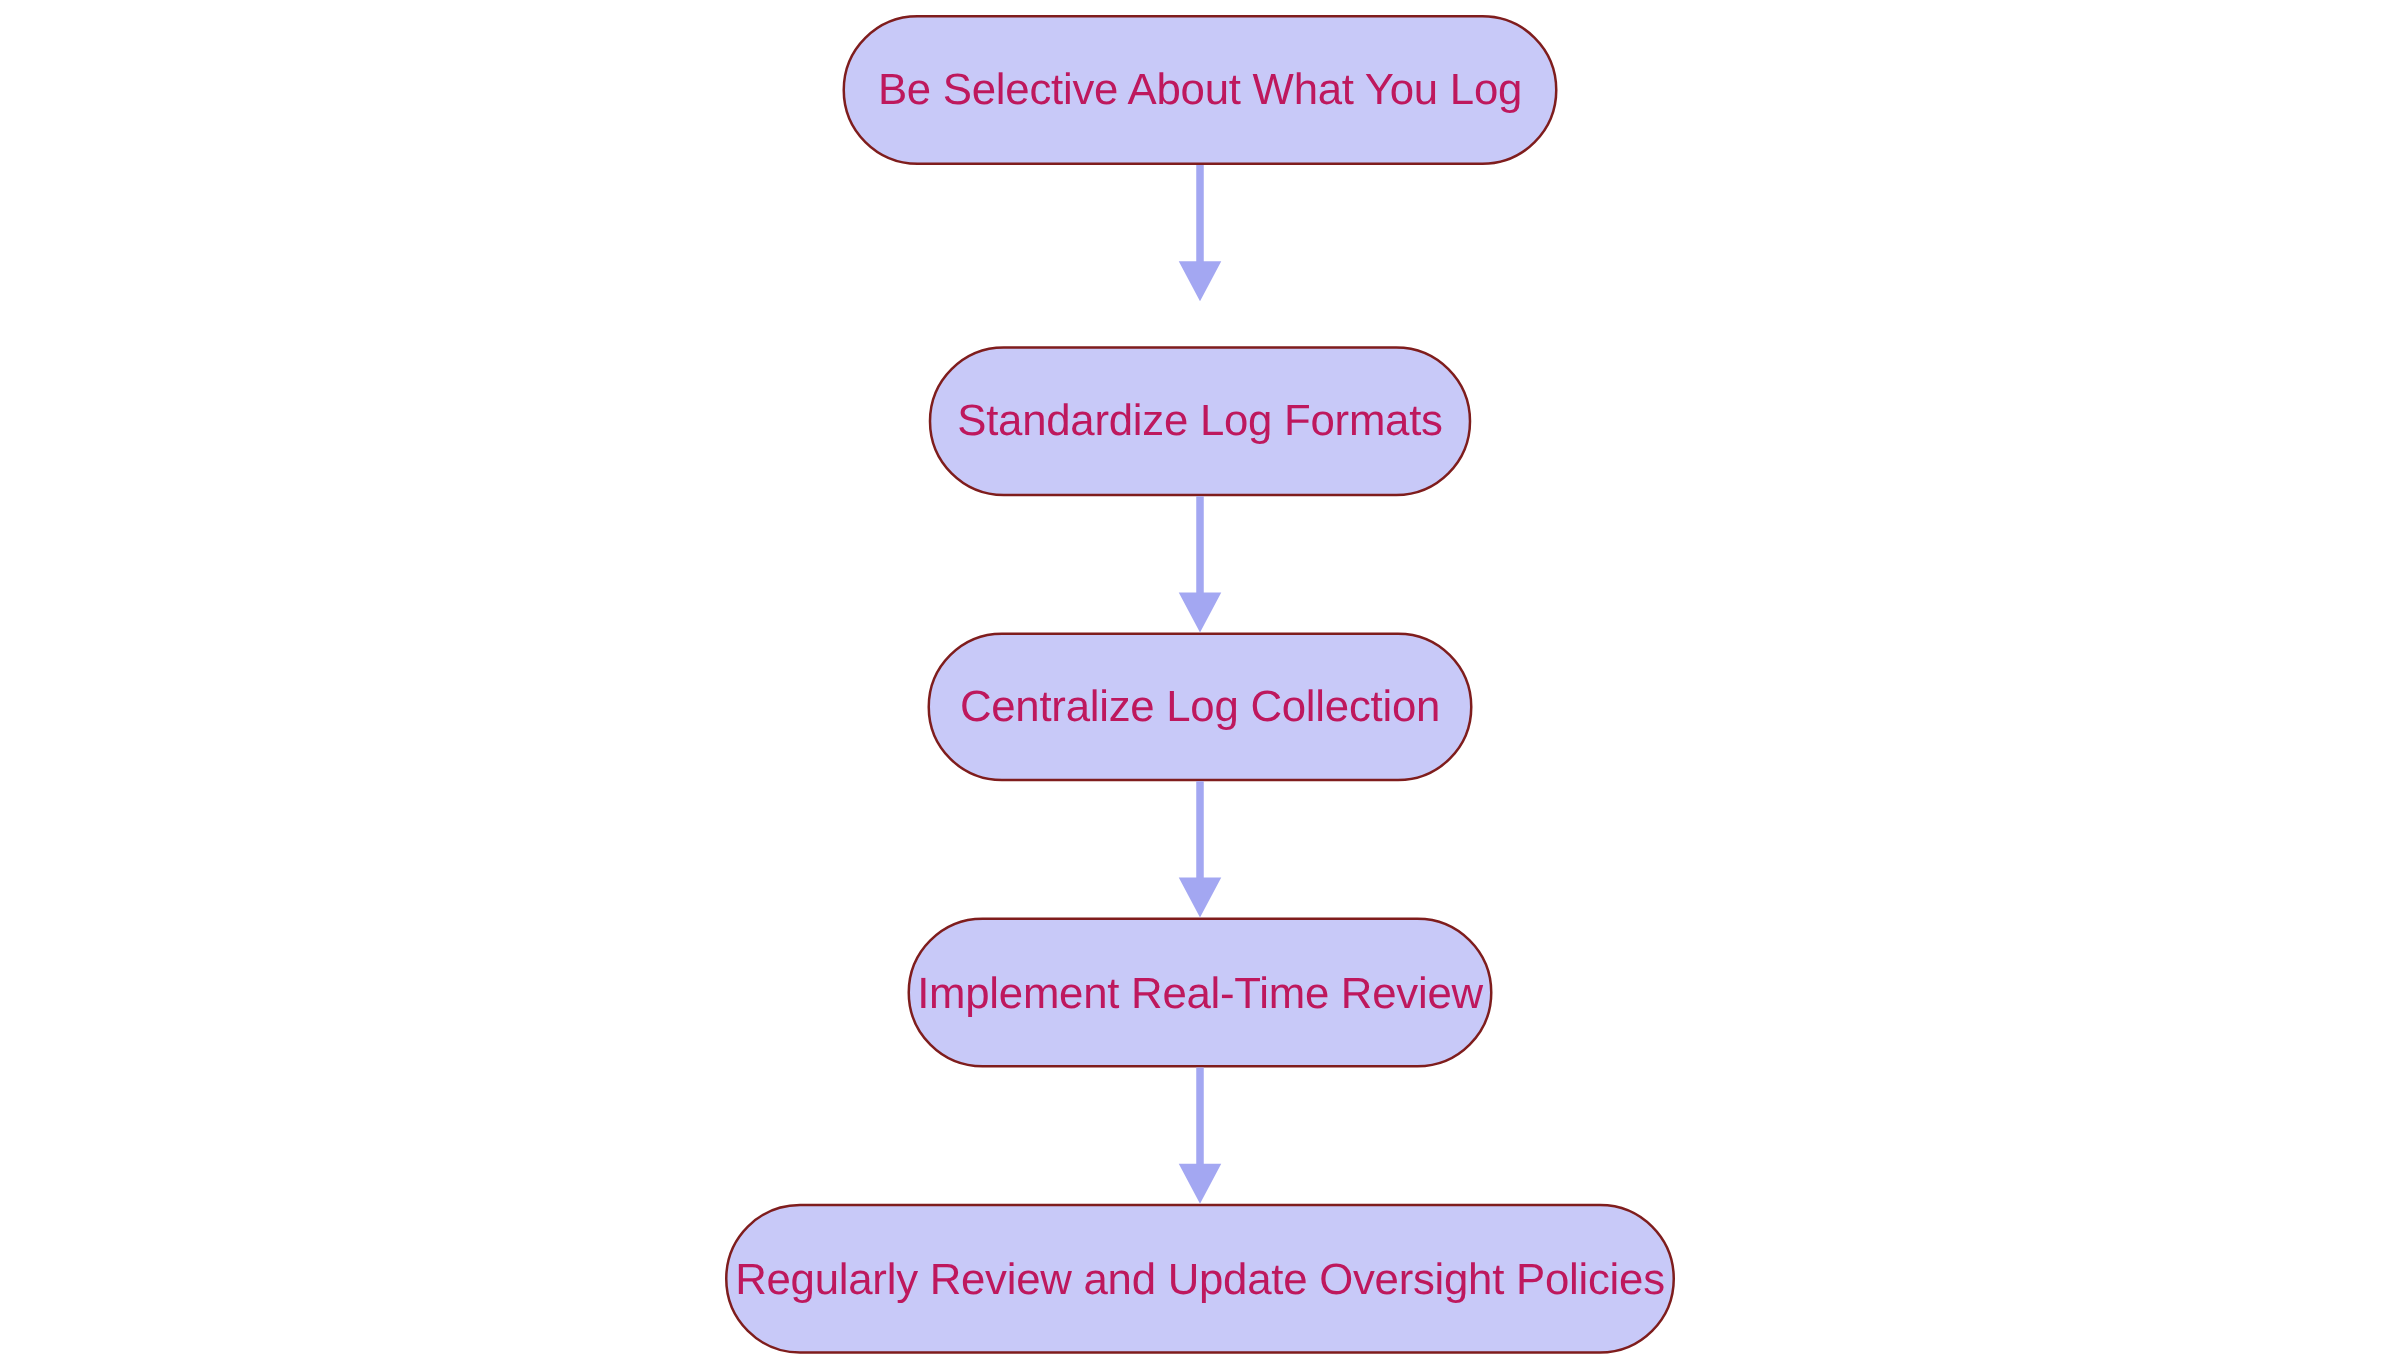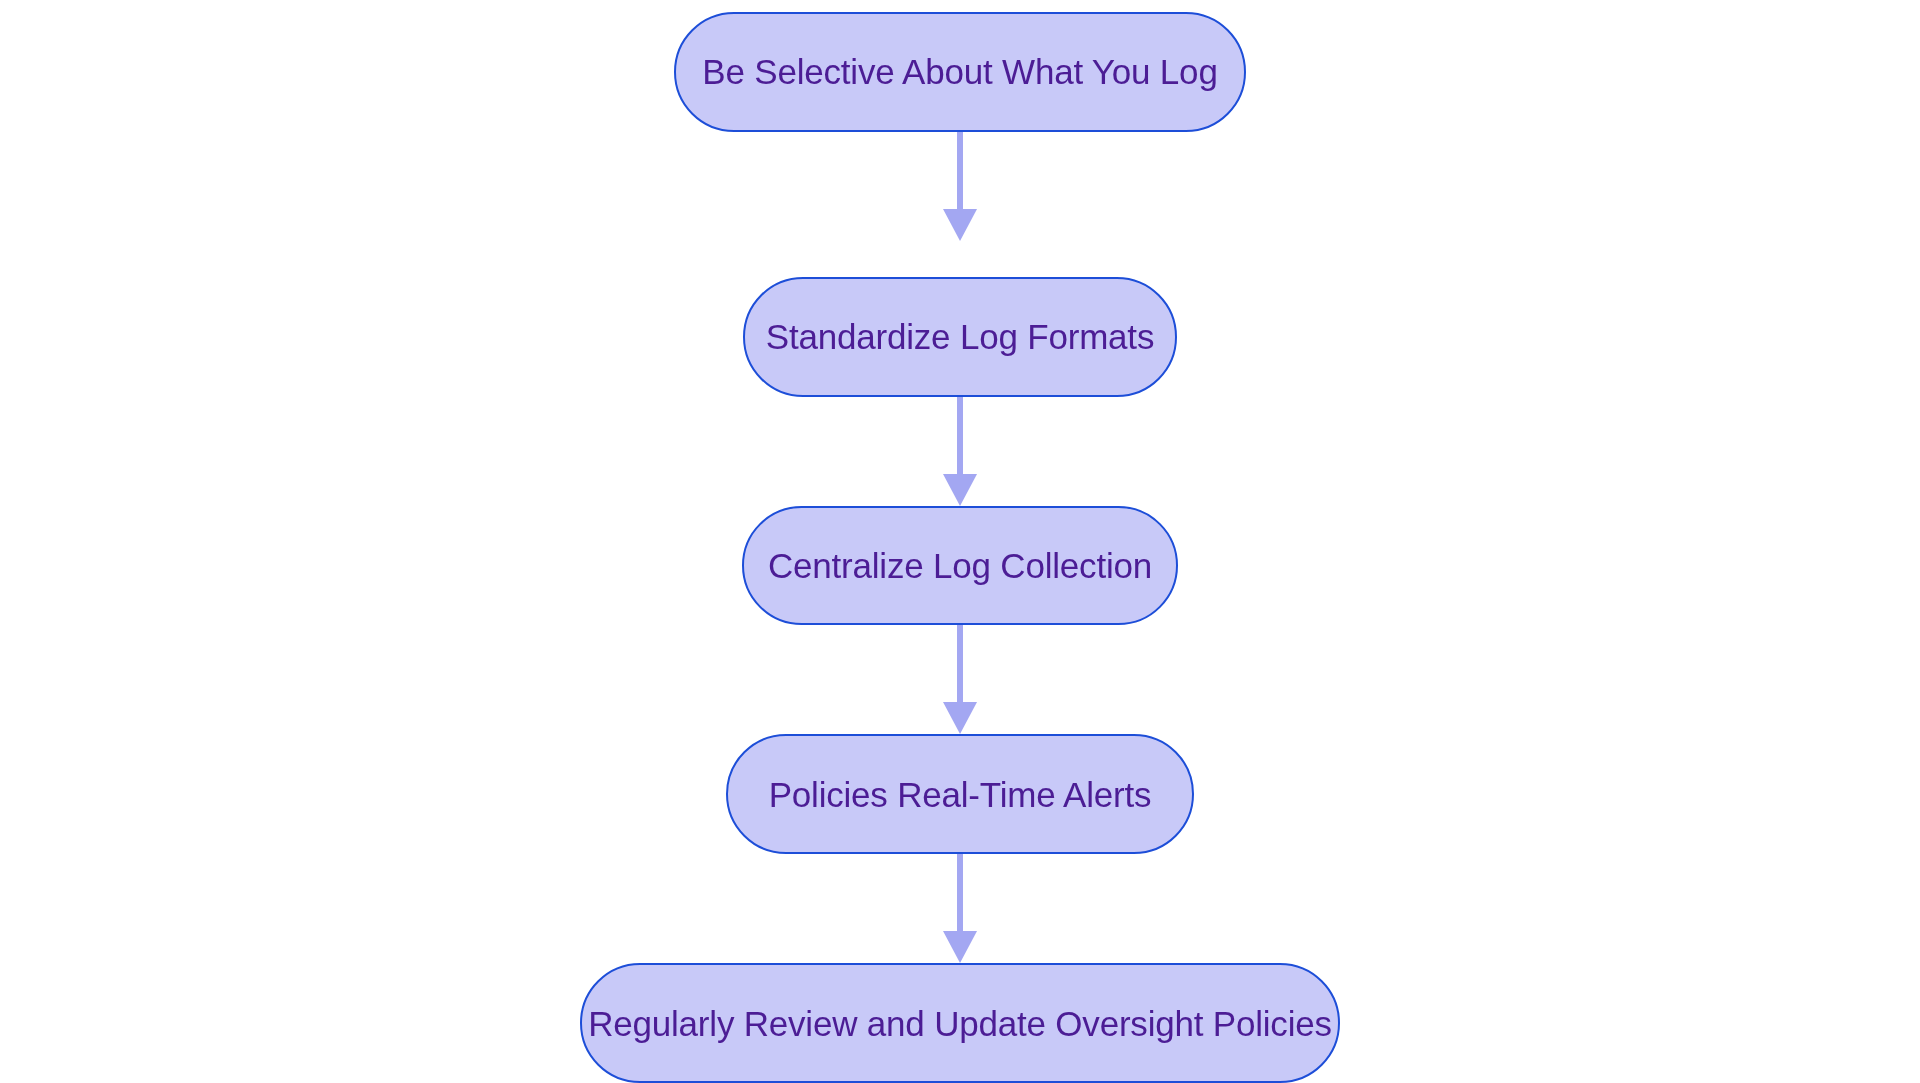--- a/index.html
+++ b/index.html
@@ -29,23 +29,23 @@
     height: 1083px;
     display: flex;
     flex-direction: column;
     align-items: center;
     justify-content: flex-start;
   }
 
   .flow-node {
     box-sizing: border-box;
     background: #c8c9f8;
-    border: 2px solid #1d4ed8;
+    border: 2px solid #7f1d1d;
     border-radius: 999px;
-    color: #4c1d95;
+    color: #be185d;
     display: flex;
     align-items: center;
     justify-content: center;
     white-space: nowrap;
     letter-spacing: -0.2px;
   }
 
   .flow-node-label {
     display: block;
     line-height: 1;
@@ -113,21 +113,21 @@
     <div class="flow-node node-2">
       <span class="flow-node-label">Centralize Log Collection</span>
     </div>
 
     <div class="flow-arrow">
       <div class="arrow-line"></div>
       <div class="arrow-head"></div>
     </div>
 
     <div class="flow-node node-3">
-      <span class="flow-node-label">Policies Real-Time Alerts</span>
+      <span class="flow-node-label">Implement Real-Time Review</span>
     </div>
 
     <div class="flow-arrow">
       <div class="arrow-line"></div>
       <div class="arrow-head"></div>
     </div>
 
     <div class="flow-node node-4">
       <span class="flow-node-label">Regularly Review and Update Oversight Policies</span>
     </div>

